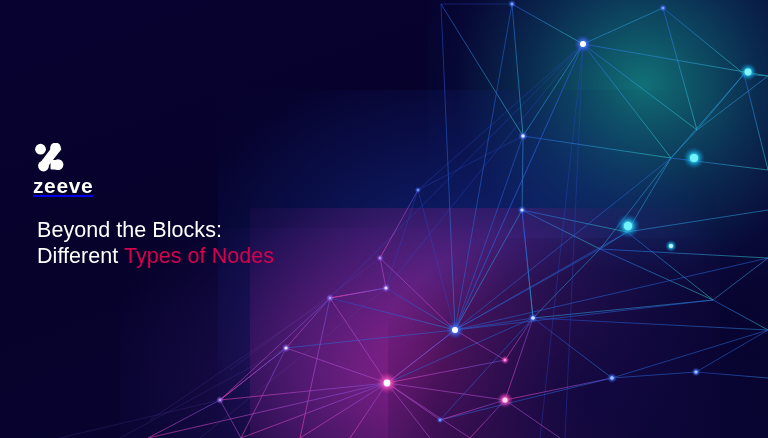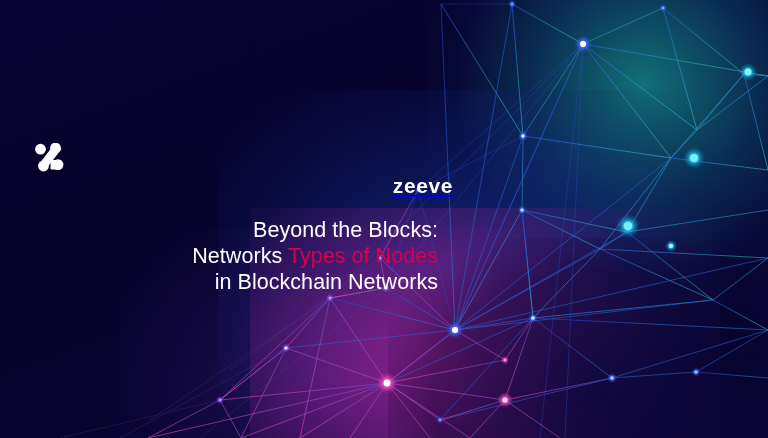--- a/index.html
+++ b/index.html
@@ -80,38 +80,37 @@
     height: 438px;
   }
 
   
   .content {
     position: absolute;
     left: 33px;
     top: 143px;
     width: 420px;
     z-index: 5;
-    text-align: right;
   }
   .logo {
     display: block;
     margin-bottom: 21px;
   }
   .logo-mark { display:block; }
   .logo-word {
     display: block;
     margin-top: 3px;
     color: #ffffff;
     font-size: 21px;
     font-weight: bold;
     letter-spacing: 0.6px;
     line-height: 1;
   }
   h1.headline {
-    margin: 15px;
+    margin: 4px;
     color: #ffffff;
     font-size: 21.5px;
     font-weight: 400;
     line-height: 26px;
     letter-spacing: 0.05px;
     white-space: nowrap;
   }
   h1.headline .hl {
     color: #d6004f;
     font-weight: normal;
@@ -350,19 +349,18 @@
         <path d="M2.4 2.0 L12.6 2.0 L12.6 10.4 L2.4 10.4 Z" fill="none"></path>
         <rect x="17.5" y="17.0" width="10" height="9.4" rx="1" fill="#ffffff"></rect>
         <path d="M16.5 14.5 L29.8 14.5 L29.8 20.0 L16.5 20.0 Z" fill="#050229" opacity="0"></path>
       </svg>
       <span class="logo-word">zeeve</span>
     </a>
 
     <h1 class="headline">
       <span class="hl-line">Beyond the Blocks:</span>
       <span class="hl-line">
-        <span>Networks </span><span class="hl">Types of Nodes</span>
+        <span>Different </span><span class="hl">Types of Nodes</span>
       </span>
-      <span class="hl-line">in Blockchain Networks</span>
     </h1>
 
   </div>
 </div>
 
 </body></html>

